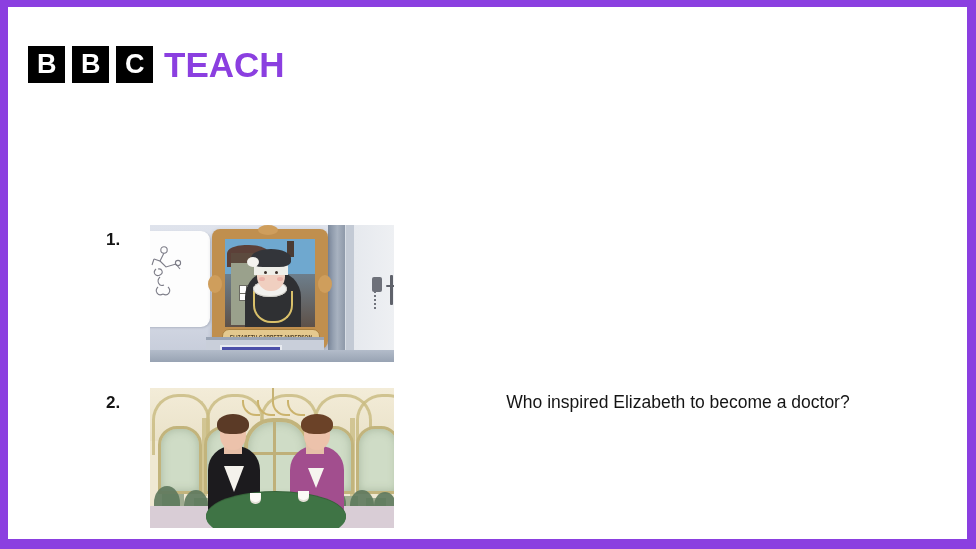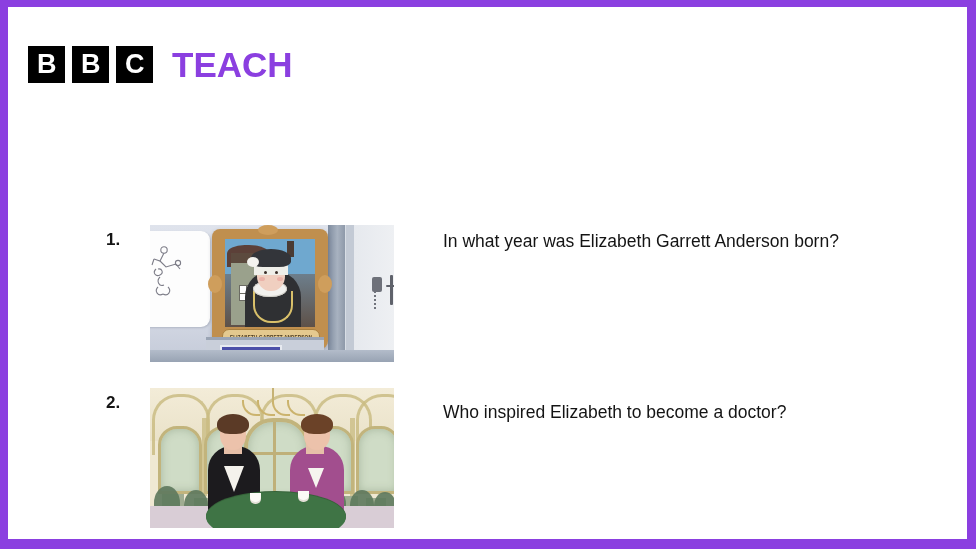--- a/index.html
+++ b/index.html
@@ -50,21 +50,21 @@
     display: flex;
     align-items: center;
     justify-content: center;
     font-family: "Liberation Sans", sans-serif;
     font-weight: 700;
     font-size: 27px;
     line-height: 1;
     letter-spacing: -0.5px;
   }
   .logo-word {
-    margin-left: 12px;
+    margin-left: 4px;
     color: #8b3fe0;
     font-family: "Liberation Sans", sans-serif;
     font-weight: 700;
     font-size: 35px;
     line-height: 1;
     letter-spacing: 0px;
   }
 
   
   .sheet-title {
@@ -116,21 +116,21 @@
     position: absolute;
     left: 345px;
     top: 6px;
     width: 470px;
     font-family: "Liberation Sans", sans-serif;
     font-weight: 400;
     font-size: 17.5px;
     line-height: 1.42;
     color: #141414;
   }
-  .qrow-2 .qtext { top: 14px; }
+  .qrow-2 .qtext { top: 4px; text-align: center; }
 
   
   .ill1 { position: absolute; inset: 0; background: #d3d8e2; }
   .ill1 .wall-left {
     position: absolute; left: 0; top: 0; width: 178px; height: 100%;
     background: linear-gradient(180deg,#dfe3ec 0%,#d2d7e3 70%,#c4cad8 100%);
   }
   .ill1 .poster {
     position: absolute; left: -6px; top: 6px; width: 66px; height: 96px;
     background: #fdfdfd; border-radius: 0 9px 9px 0;
@@ -436,21 +436,20 @@
           <div class="tool cross"></div>
           <div class="tool a"></div>
 
           <div class="counter">
             <div class="counter-screen"></div>
           </div>
           <div class="baseboard"></div>
         </div>
       </div>
 
-      <div class="qtext">In what year was Elizabeth Garrett Anderson born?</div>
     </div>
 
     <div class="qrow qrow-2">
       <div class="qnum">2.</div>
 
       <div class="qthumb">
         <div class="ill2">
           <div class="ceiling"></div>
 
           <div class="arch" style="left:2px"></div>

